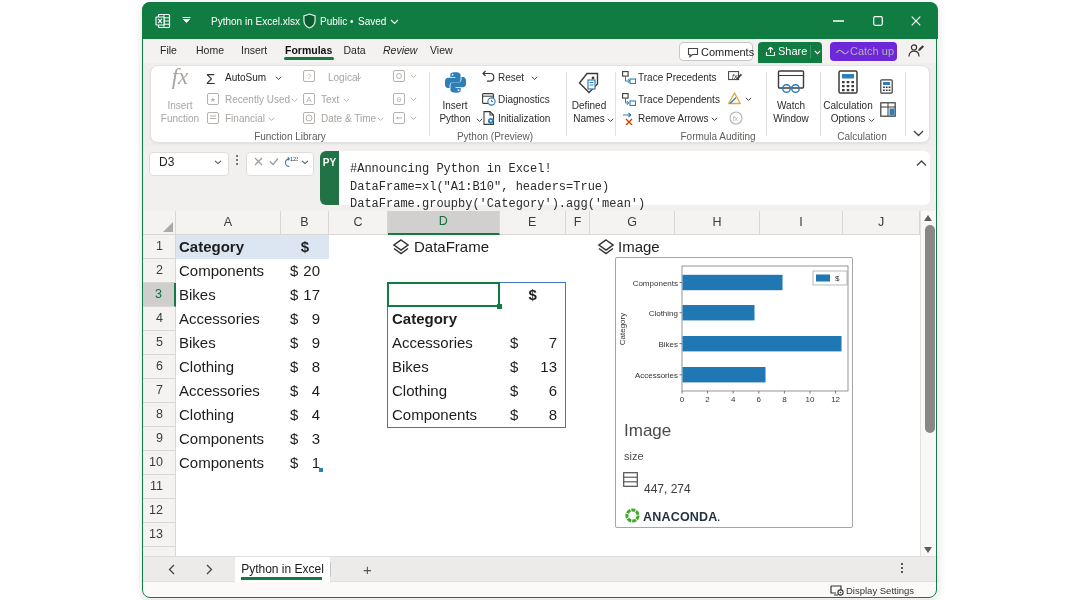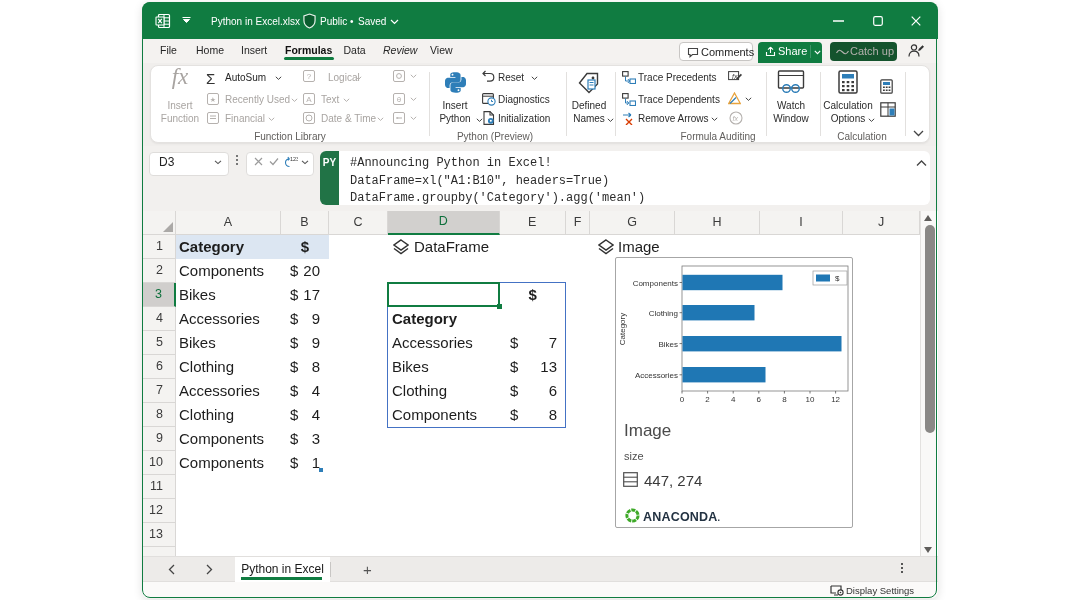--- a/index.html
+++ b/index.html
@@ -25,21 +25,21 @@
   .rlabel { position:absolute; top:65px; font-size:10px; color:#605E5C; width:120px; text-align:center; }
   .rtxt { position:absolute; font-size:10px; color:#2b2b2b; white-space:nowrap; }
   .rbig { position:absolute; font-size:10px; color:#2b2b2b; text-align:center; line-height:13px; white-space:nowrap; }
   .rgray { color:#A8A4A1 !important; }
   
   #fbar { position:absolute; left:0; top:144px; width:100%; height:65px; background:#F2F0EE; }
   .fbox { position:absolute; top:5.5px; height:24px; background:#fff; border:1px solid #DFDDDB; border-radius:4px; }
   #finput { position:absolute; left:178px; top:5px; width:610px; height:54px; background:#fff; border-radius:6px; }
   #pybadge { position:absolute; left:0; top:0; width:19px; height:54px; background:#217346; border-radius:6px 0 0 6px;
      color:#fff; font-size:10px; font-weight:bold; text-align:center; line-height:24px; }
-  #fcode { position:absolute; left:30px; top:4px; font-family:"Liberation Mono", monospace; font-size:12px;
+  #fcode { position:absolute; left:30px; top:10px; font-family:"Liberation Mono", monospace; font-size:12px;
      line-height:17.7px; color:#2b2b2b; white-space:pre; }
   
   #sheet { position:absolute; left:0; top:209px; width:100%; height:345px; background:#fff; }
   .chead { position:absolute; top:0; height:24px; background:#F4F3F1; border-right:1px solid #D9D7D5;
      border-bottom:1px solid #D9D7D5; font-size:12.5px; color:#3b3b3b; text-align:center; line-height:23px; }
   .rhead { position:absolute; left:0; width:34px; height:24px; background:#F4F3F1; border-right:1px solid #D9D7D5;
      border-bottom:1px solid #D9D7D5; font-size:12.5px; color:#3b3b3b; text-align:right; padding-right:12px; line-height:23px; }
   .cell { position:absolute; height:24px; font-size:15px; color:#1d1d1d; line-height:24px; white-space:nowrap; }
   
   #tabbar { position:absolute; left:0; top:554px; width:100%; height:25px; background:#EDEBE9; border-top:1px solid #E1DFDD; }
@@ -102,21 +102,21 @@
     <div class="abs" style="left:616px;top:2.5px;width:64px;height:32px;background:#107C41;border-radius:4px;">
       <svg class="abs" style="left:7px;top:4.5px" width="11" height="11" viewBox="0 0 11 11">
         <path d="M1.5 6 V9.5 H9.5 V6 M5.5 7 V1.2 M5.5 1.2 L3 3.7 M5.5 1.2 L8 3.7" fill="none" stroke="#fff" stroke-width="1.1"></path>
       </svg>
       <div class="abs" style="left:20px;top:3.5px;font-size:11px;color:#fff;">Share</div>
       <div class="abs" style="left:52px;top:3px;width:1px;height:13px;background:#3d9468;"></div>
       <svg class="abs" style="left:55.5px;top:8px" width="7" height="5" viewBox="0 0 7 5">
         <path d="M0.8 0.8 L3.5 3.6 L6.2 0.8" stroke="#fff" stroke-width="1.1" fill="none"></path>
       </svg>
     </div>
-    <div class="abs" style="left:688px;top:2.5px;width:67px;height:19.5px;background:#14532d;border-radius:4px;">
+    <div class="abs" style="left:688px;top:2.5px;width:67px;height:19.5px;background:#6d28d9;border-radius:4px;">
       <svg class="abs" style="left:6px;top:7px" width="13" height="6" viewBox="0 0 13 6">
         <path d="M0.5 4 C2.5 0.5 4 0.5 6.5 3 C9 5.5 10.5 5.5 12.5 2" stroke="#B3B0AD" stroke-width="1.2" fill="none"></path>
       </svg>
       <div class="abs" style="left:20px;top:3.5px;font-size:11px;color:#B3B0AD;">Catch up</div>
     </div>
     <svg class="abs" style="left:766px;top:4px" width="17" height="15" viewBox="0 0 17 15">
       <circle cx="6" cy="4.4" r="2.6" fill="none" stroke="#333" stroke-width="1.2"></circle>
       <path d="M1 13.5 C1 9.8 3.2 8.2 6 8.2 C8.8 8.2 11 9.8 11 13.5" fill="none" stroke="#333" stroke-width="1.2"></path>
       <path d="M12.2 7.5 L16 3.7 L14.5 2.2 L10.7 6 L10.2 7.9 Z" fill="#333"></path>
     </svg>
@@ -506,21 +506,21 @@
         </g>
         <text x="9" y="71" font-size="8" fill="#333" text-anchor="middle" transform="rotate(-90 9 71)">Category</text>
       </svg>
       <div class="abs" style="left:8px;top:163px;font-size:17px;color:#4a4a4a;">Image</div>
       <div class="abs" style="left:8px;top:192px;font-size:11px;color:#4f4f4f;">size</div>
       <svg class="abs" style="left:7px;top:214px" width="15" height="15" viewBox="0 0 15 15">
         <rect x="0.7" y="0.7" width="13.6" height="13.6" fill="none" stroke="#4f4f4f" stroke-width="1.2"></rect>
         <line x1="0.7" y1="5.2" x2="14.3" y2="5.2" stroke="#4f4f4f" stroke-width="1.1"></line>
         <line x1="0.7" y1="9.8" x2="14.3" y2="9.8" stroke="#4f4f4f" stroke-width="1.1"></line>
       </svg>
-      <div class="abs" style="left:28px;top:214px;font-size:15px;color:#3a3a3a;">447, 274</div>
+      <div class="abs" style="left:28px;top:224px;font-size:12px;color:#3a3a3a;">447, 274</div>
       <svg class="abs" style="left:9px;top:250px" width="15" height="15" viewBox="0 0 15 15">
         <circle cx="7.5" cy="7.5" r="5.6" fill="none" stroke="#3EA928" stroke-width="3" stroke-dasharray="4 0.9"></circle>
       </svg>
       <div class="abs" style="left:27px;top:251.5px;font-size:12.5px;font-weight:bold;color:#233242;letter-spacing:0.2px;">ANACONDA<span style="font-size:9px;">.</span></div>
     </div>
 
     <div class="abs" style="left:778px;top:0;width:16px;height:345px;background:#F9F8F7;border-left:1px solid #E3E1DF;"></div>
     <div class="abs" style="left:782px;top:4px;width:0;height:0;border-left:4.5px solid transparent;border-right:4.5px solid transparent;border-bottom:6px solid #5f5d5b;"></div>
     <div class="abs" style="left:782.5px;top:14px;width:10px;height:208px;background:#8A8886;border-radius:5px;"></div>
     <div class="abs" style="left:782px;top:336px;width:0;height:0;border-left:4.5px solid transparent;border-right:4.5px solid transparent;border-top:6px solid #5f5d5b;"></div>

